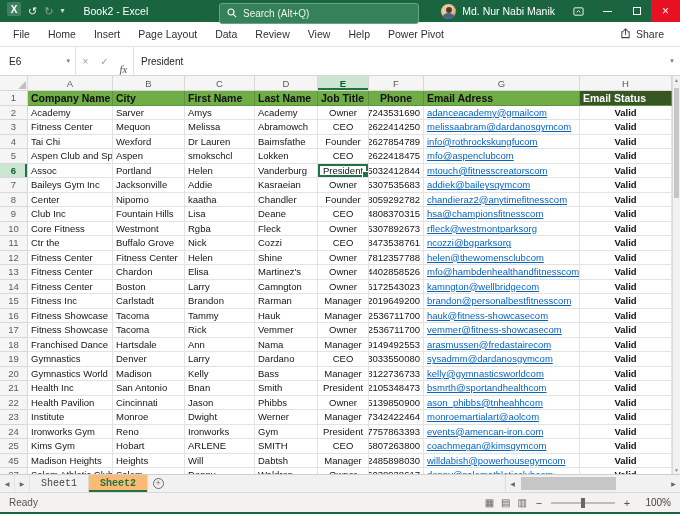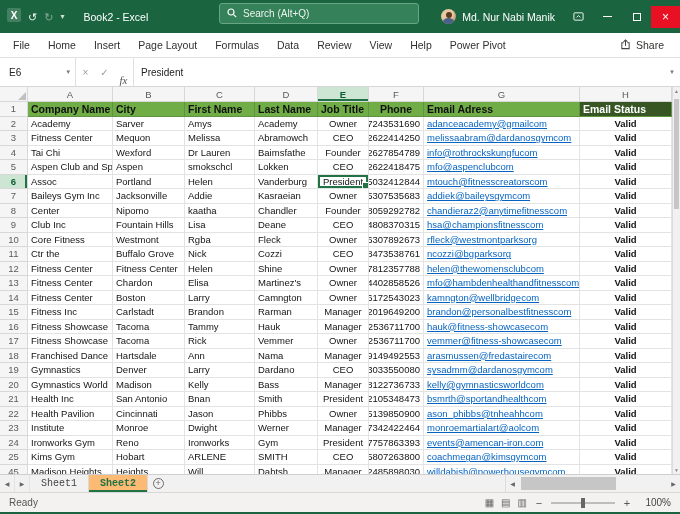--- a/index.html
+++ b/index.html
@@ -13,21 +13,21 @@
     display:flex; align-items:center; }
   .tb-left { display:flex; align-items:center; gap:7px; padding-left:7px; }
   .qat-btn { font-size:11px; line-height:22px; opacity:.95; cursor:default; }
   .qat-btn.dim { opacity:.45; }
   .qat-btn.small { font-size:8px; opacity:.8; }
   .tb-title { font-size:10.5px; margin-left:12px; white-space:nowrap; }
   .tb-search { position:absolute; left:219px; top:3px; width:200px; height:21px;
     background:#35815A; border:1px solid #67A584; border-radius:3px;
     display:flex; align-items:center; gap:6px; padding-left:7px;
     font-size:10px; color:#EAF4EE; }
-  .tb-right { margin-left:auto; display:flex; align-items:center; height:33px; }
+  .tb-right { margin-left:auto; display:flex; align-items:center; height:22px; }
   .avatar { width:15px; height:15px; border-radius:50%; position:relative; overflow:hidden;
     background:radial-gradient(circle at 40% 35%, #E9C9A2 0 45%, #8A5A37 100%); }
   .avatar::before { content:""; position:absolute; left:4.5px; top:3px; width:6px; height:6px;
     border-radius:50%; background:#5b3a22; }
   .avatar::after { content:""; position:absolute; left:2px; top:9px; width:11px; height:7px;
     border-radius:50% 50% 0 0; background:#4a628a; }
   .tb-user { font-size:10.5px; margin:0 9px 0 6px; white-space:nowrap; }
   .winbtn { width:29px; height:22px; display:flex; align-items:center; justify-content:center;
     font-size:12px; color:#fff; }
   .winbtn .max-glyph { width:8px; height:8px; border:1px solid #fff; display:block; }
@@ -166,21 +166,20 @@
       <span class="winbtn close">×</span>
     </div>
   </div>
 
   <div class="ribbon">
     <div style="display:flex">
         <span class="rtab">File</span>
         <span class="rtab">Home</span>
         <span class="rtab">Insert</span>
         <span class="rtab">Page Layout</span>
-        <span class="rtab">Formulas</span>
         <span class="rtab">Data</span>
         <span class="rtab">Review</span>
         <span class="rtab">View</span>
         <span class="rtab">Help</span>
         <span class="rtab">Power Pivot</span>
       </div>
     <div class="share">
       <span>
         <svg width="11" height="11" viewBox="0 0 12 12" fill="none" stroke="#444" stroke-width="1.1">
             <path d="M4 4 L2 4 L2 10.5 L10 10.5 L10 4 L8 4"></path>

